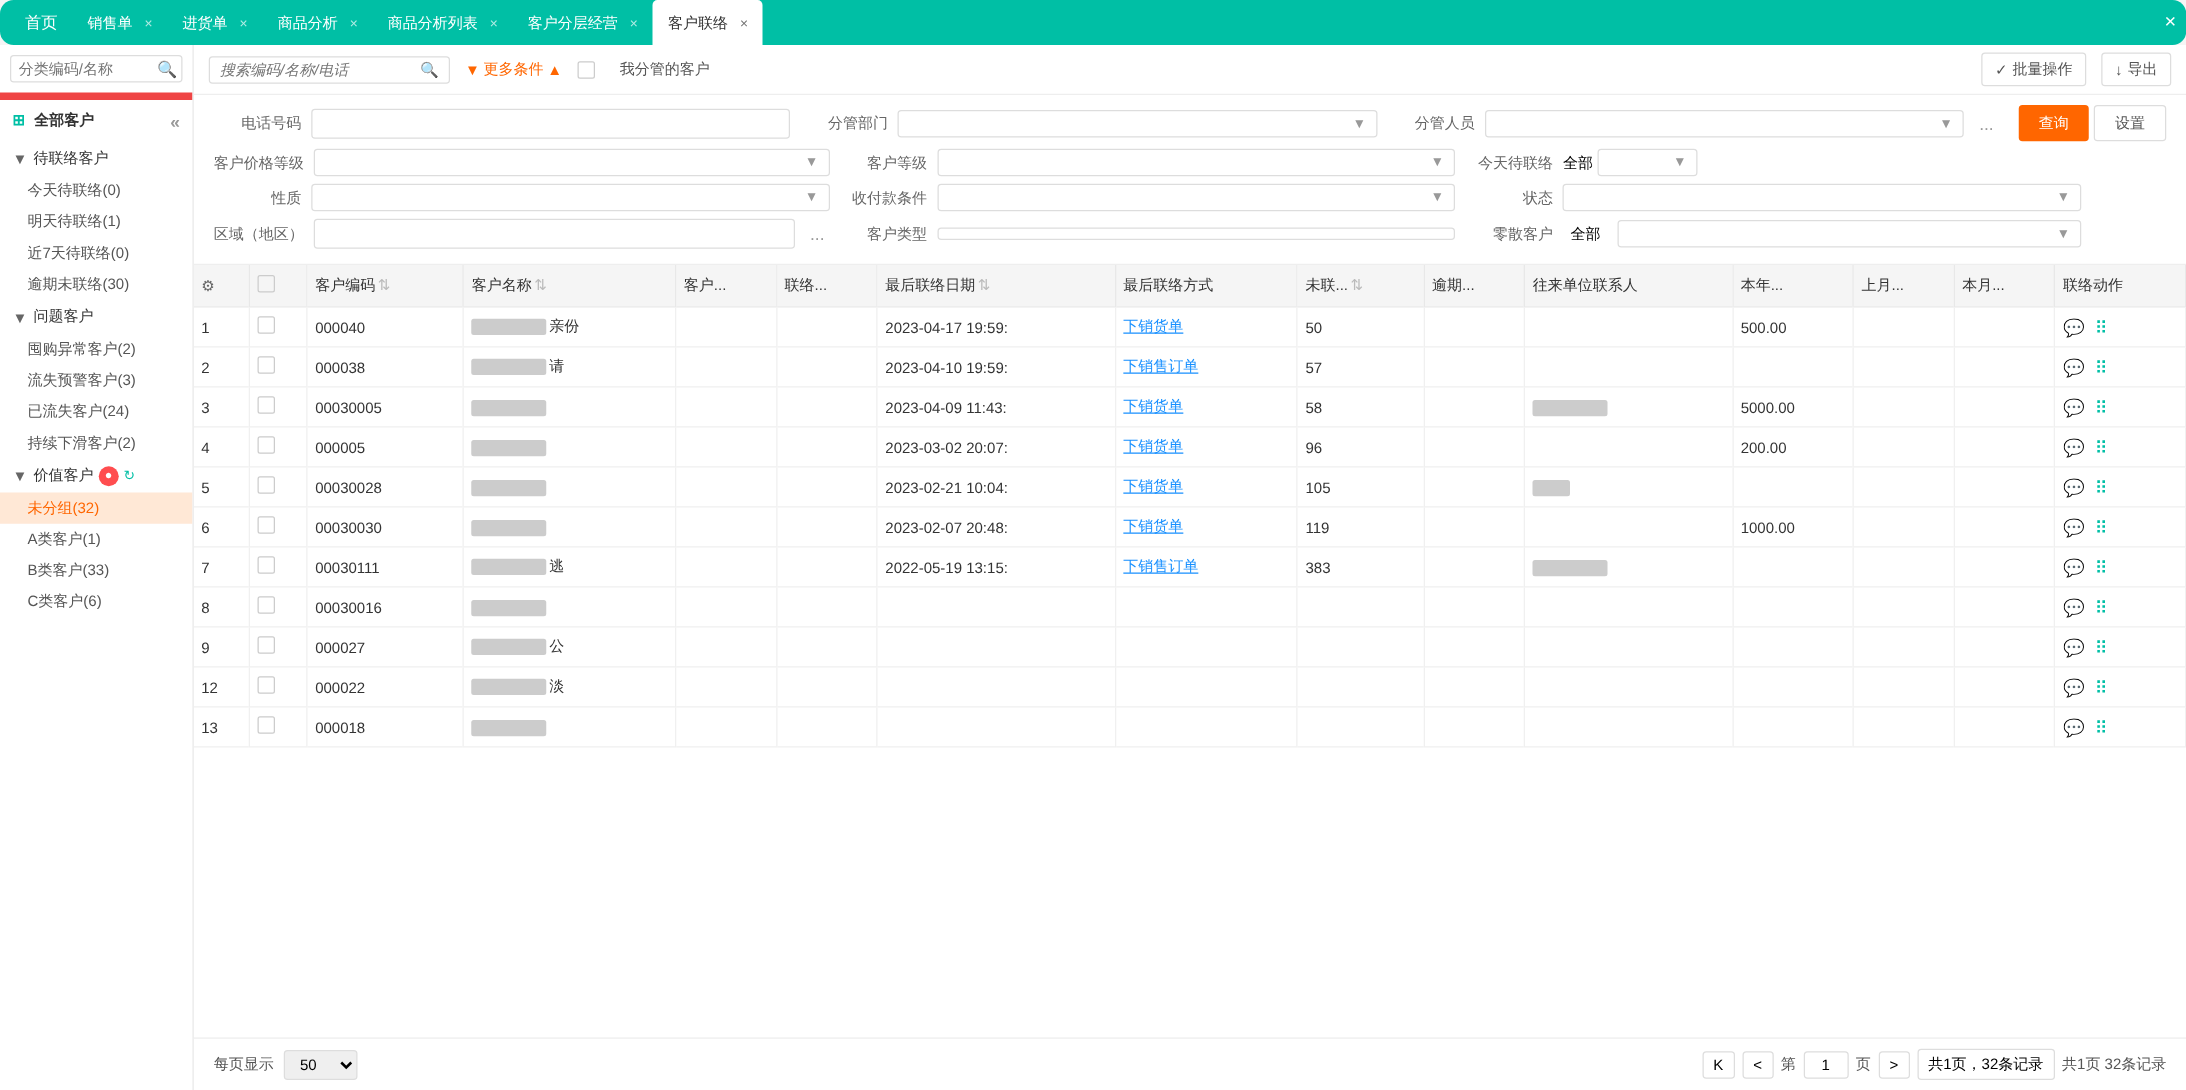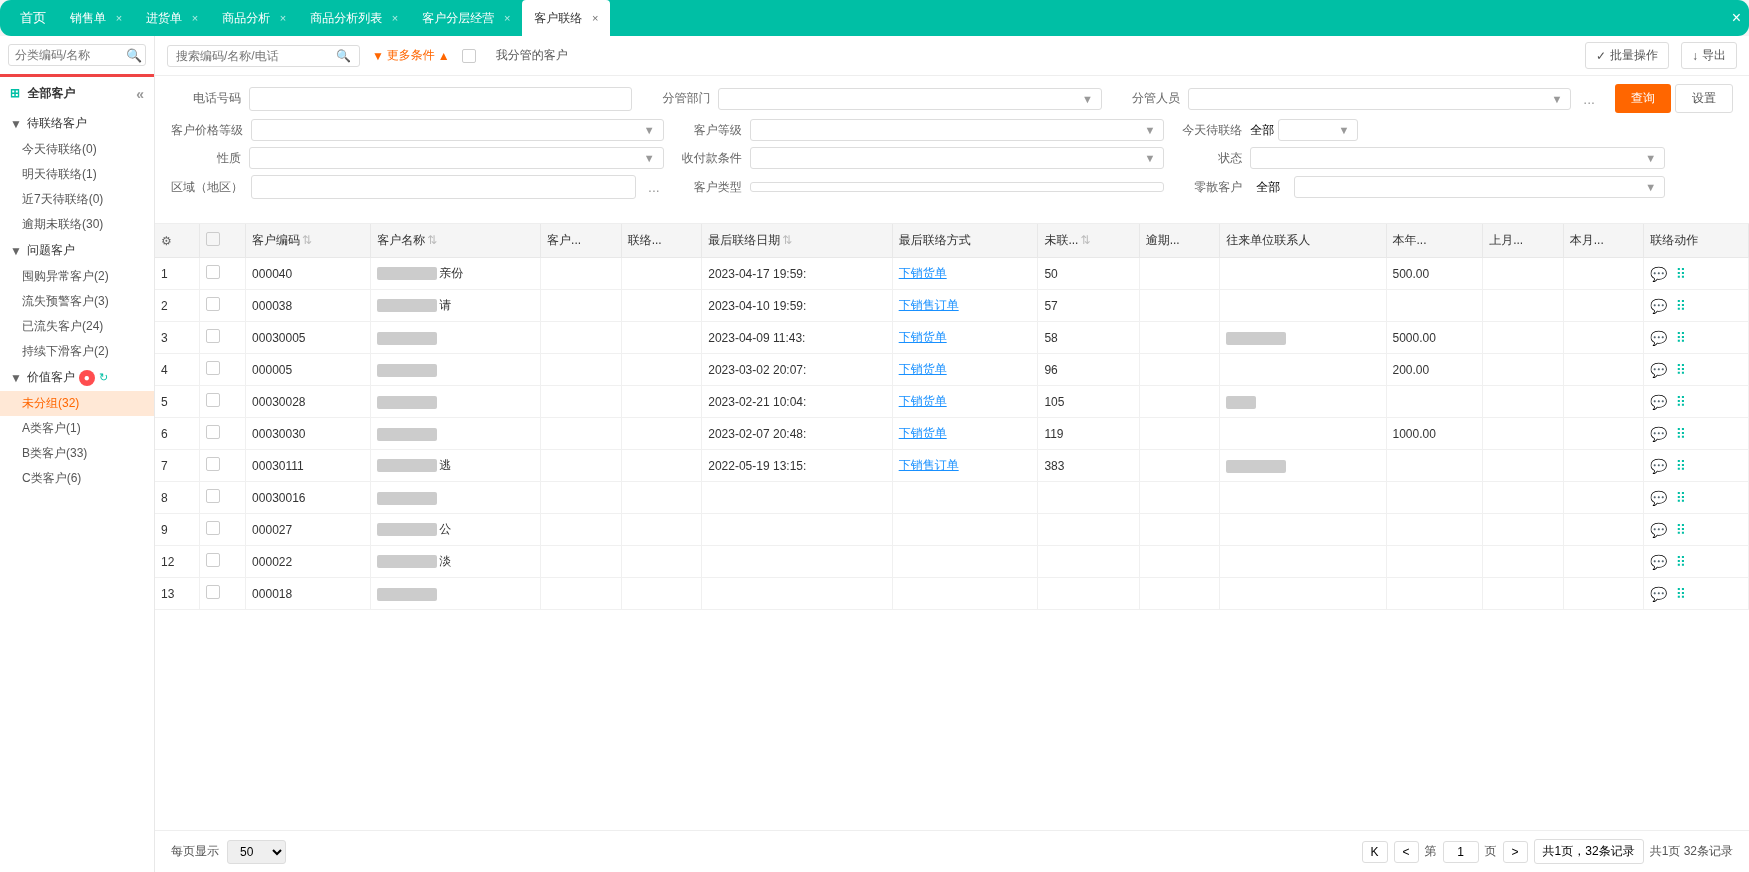--- a/index.html
+++ b/index.html
@@ -61,21 +61,21 @@
       background: white;
       border-right: 1px solid #e8e8e8;
       overflow-y: auto;
       display: flex;
       flex-direction: column;
     }
     .sidebar-search {
       display: flex;
       align-items: center;
       padding: 8px;
-      border-bottom: 3px solid #ef4444;
+      border-bottom: 6px solid #ef4444;
     }
     .sidebar-search input {
       border: 1px solid #ddd;
       border-radius: 3px;
       padding: 3px 6px;
       width: 100%;
       outline: none;
       font-size: 12px;
     }
     .sidebar-search .search-icon {
@@ -161,20 +161,21 @@
       border: 1px solid #ddd;
       border-radius: 3px;
       padding: 3px 8px;
       background: white;
     }
     .filter-bar .search-wrap input {
       border: none;
       outline: none;
       font-size: 12px;
       width: 160px;
+      font-style: italic;
     }
     .filter-more {
       display: flex;
       align-items: center;
       color: #ff6600;
       cursor: pointer;
       gap: 3px;
     }
     .filter-mine {
       display: flex;
@@ -212,21 +213,21 @@
       background: white;
       border-bottom: 1px solid #eee;
       padding: 8px 16px;
     }
     .adv-filter-row {
       display: flex;
       align-items: center;
       margin-bottom: 6px;
       gap: 8px;
     }
-    .adv-filter-row:last-child { margin-bottom: 16px; justify-content: space-between; }
+    .adv-filter-row:last-child { margin-bottom: 4px; justify-content: space-between; }
     .filter-field {
       display: flex;
       align-items: center;
       flex: 1;
       gap: 8px;
     }
     .filter-label {
       color: #666;
       white-space: nowrap;
       min-width: 70px;

